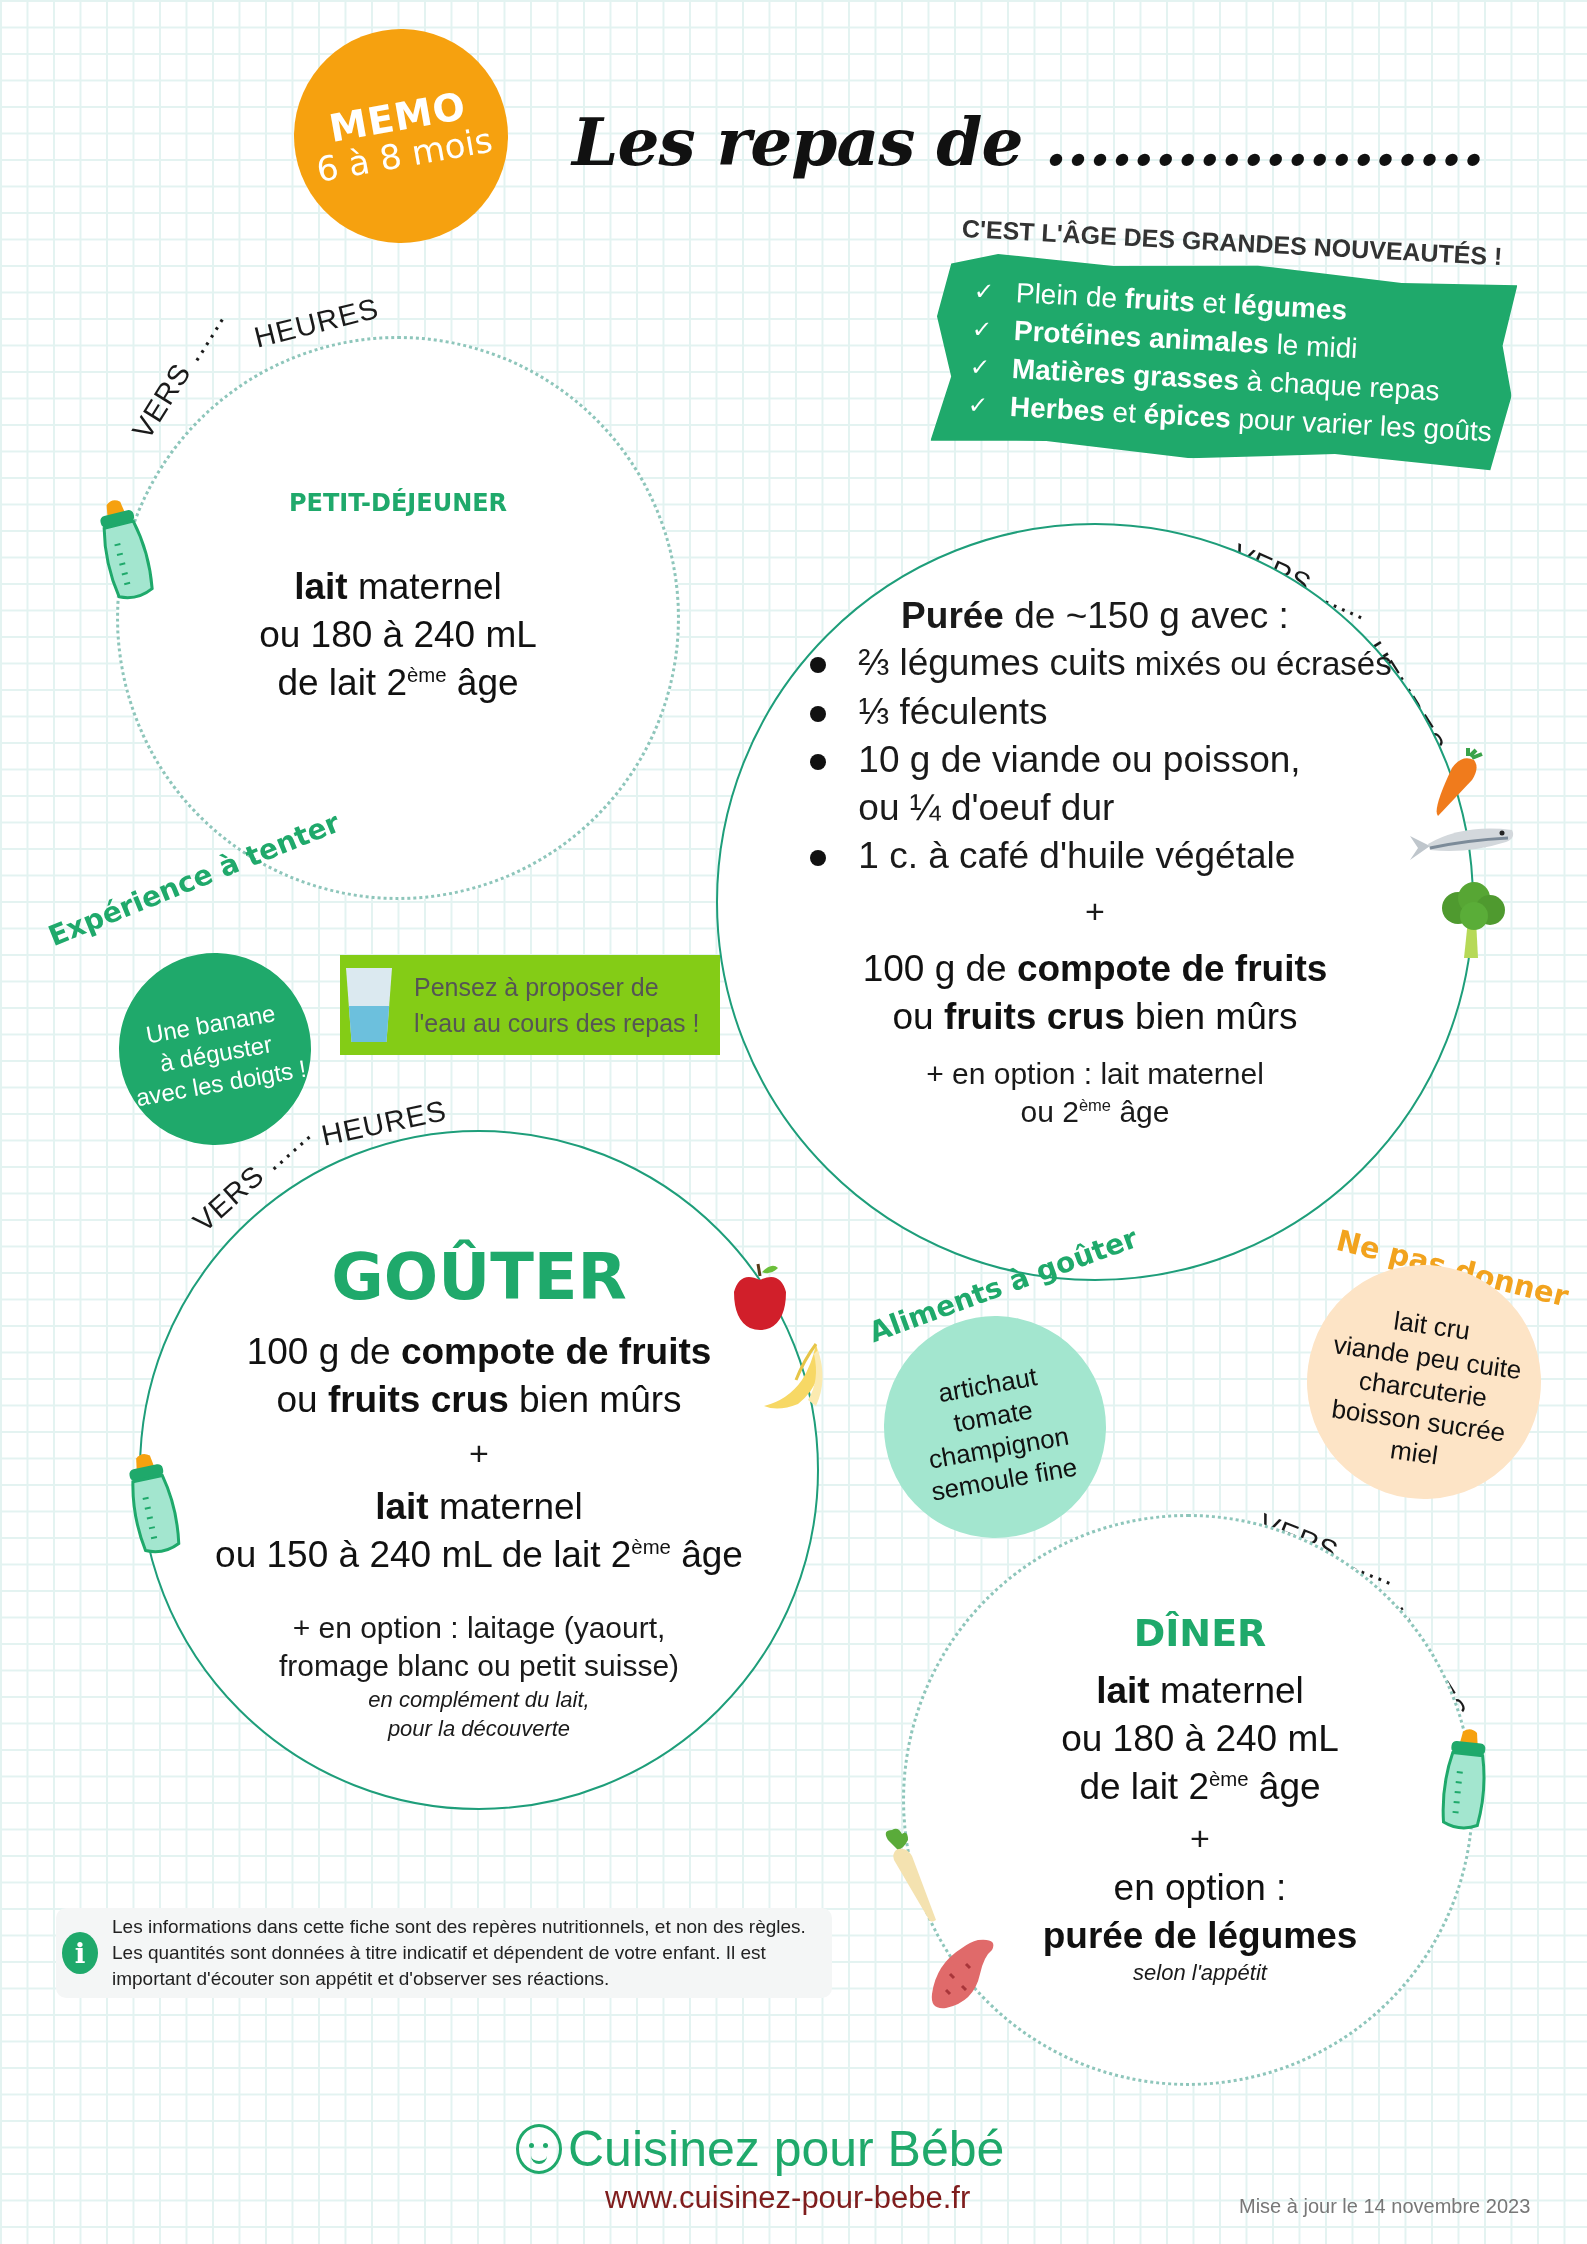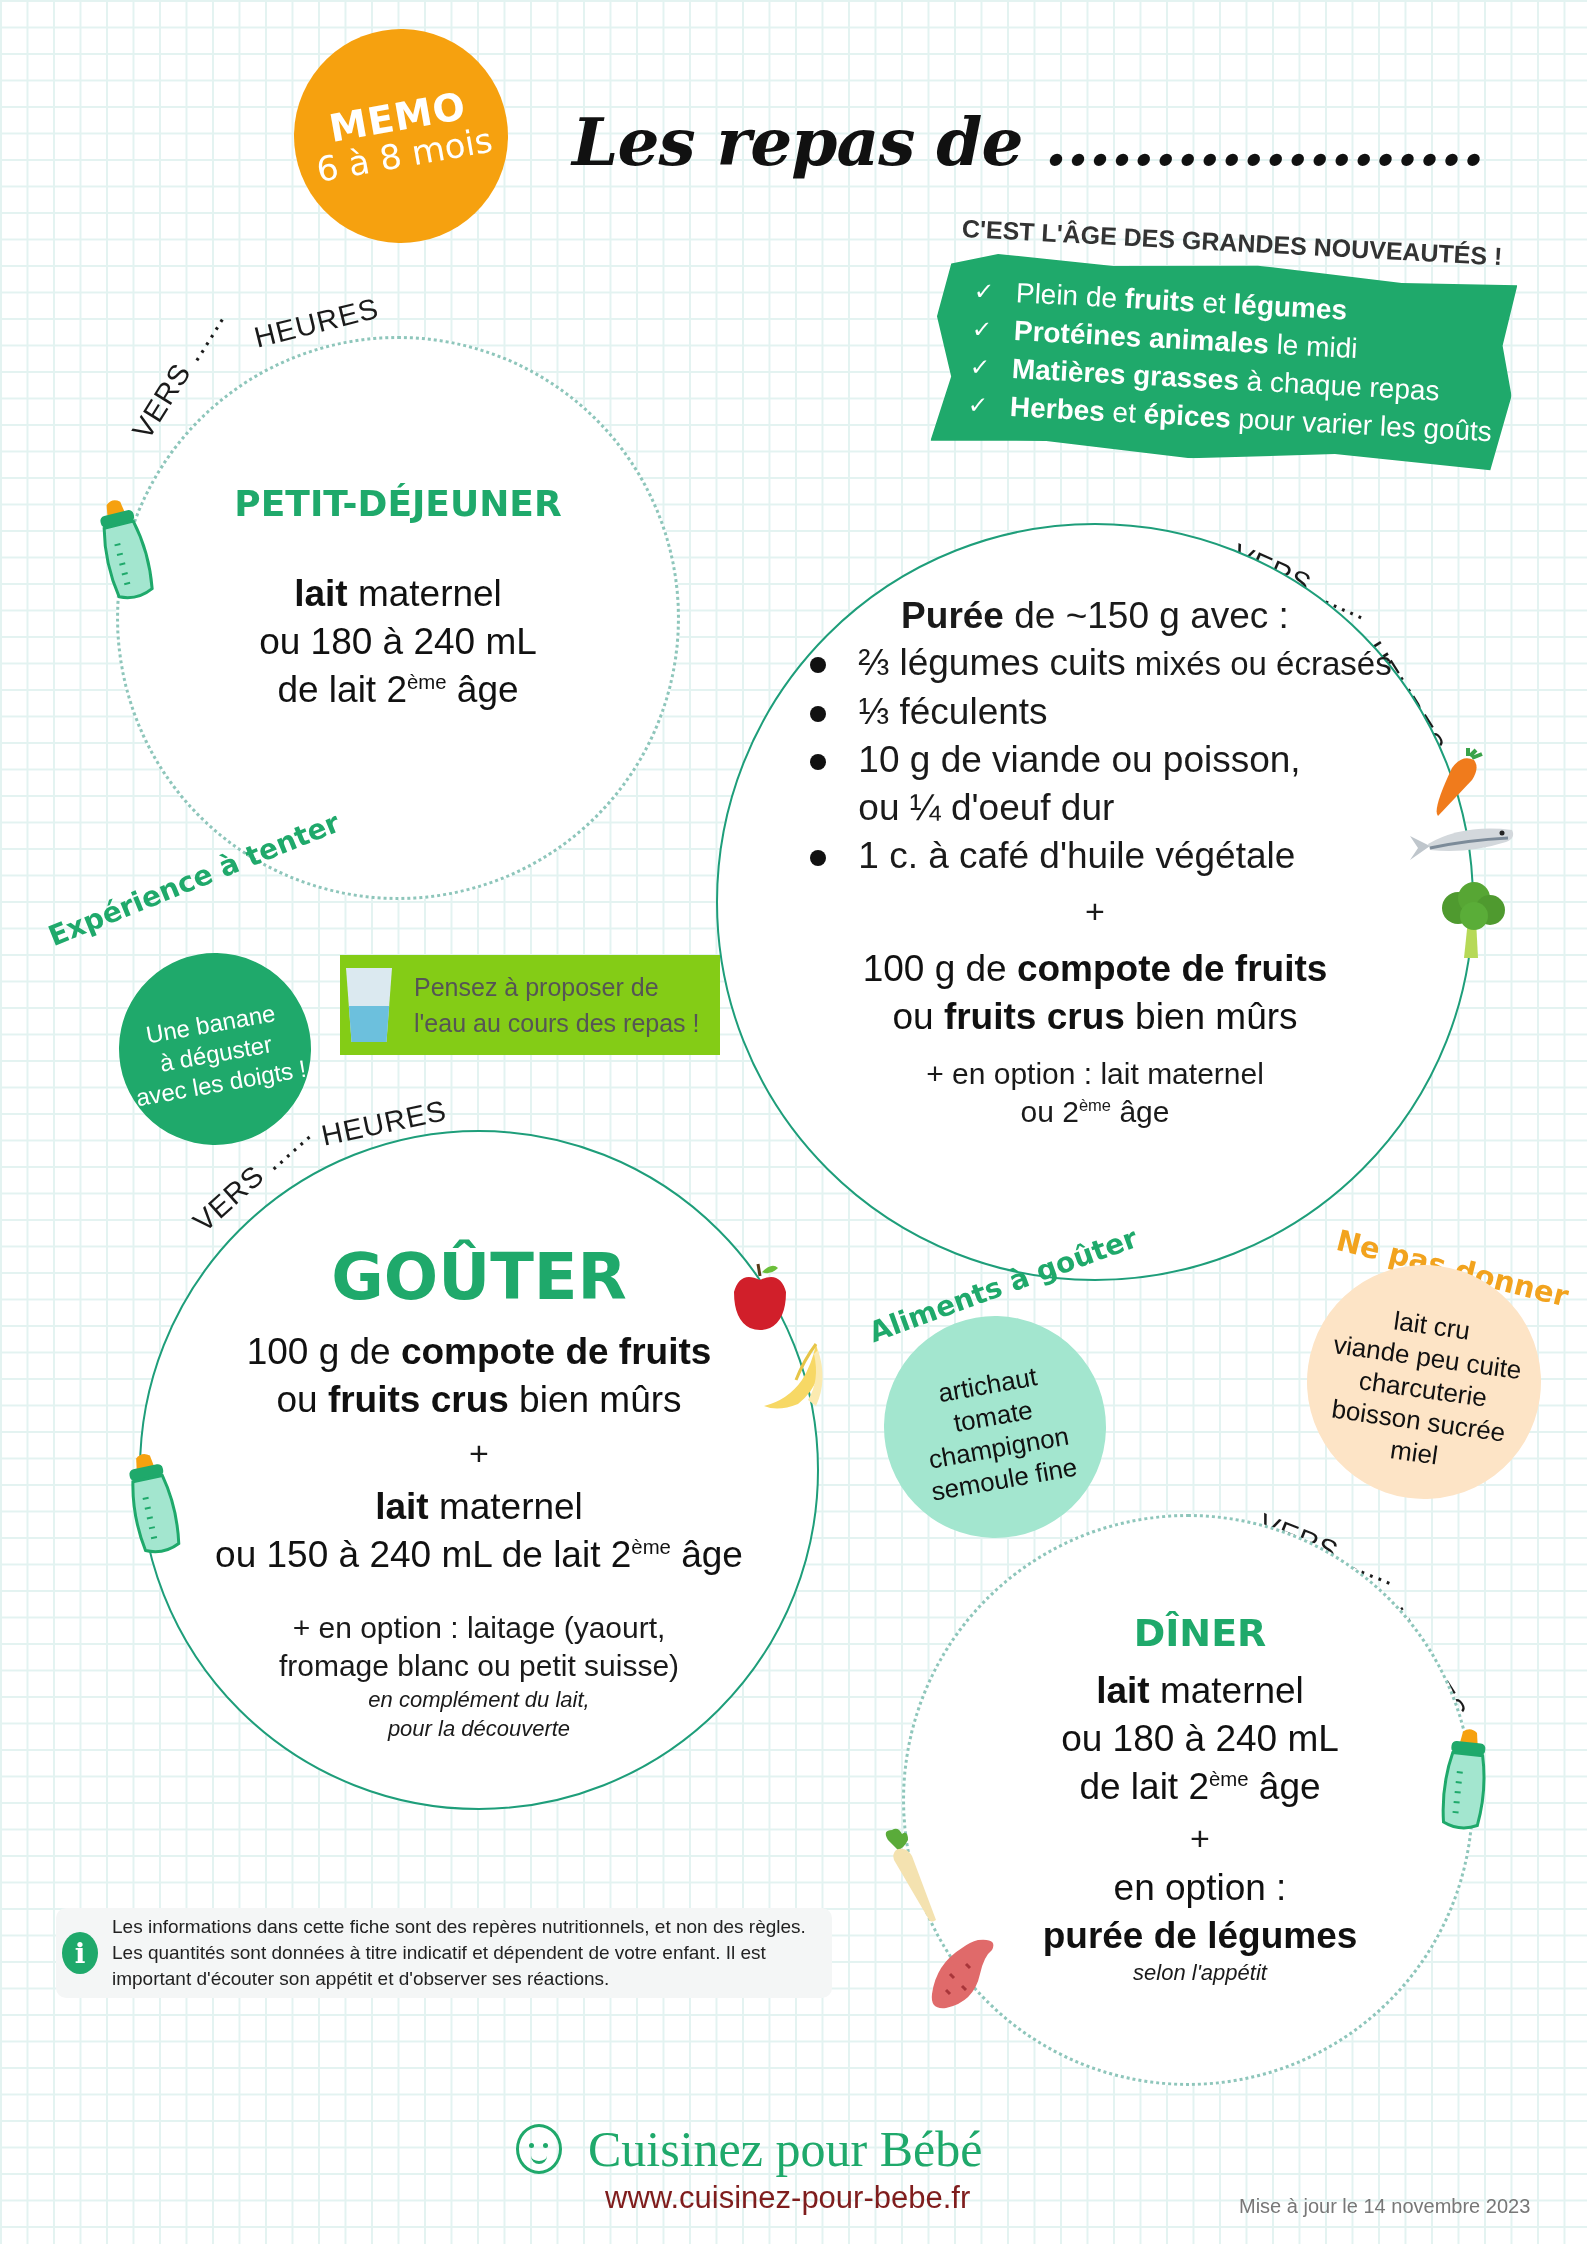--- a/index.html
+++ b/index.html
@@ -73,21 +73,21 @@
     text-align: center;
   }
   .circle.dotted { border: 3px dotted #8ec6bb; }
   .circle.solid { border: 2.5px solid #1e9e7a; }
   .meal-title { color: #1fa96b; font-family: "DejaVu Sans", sans-serif; font-weight: bold; }
   .body-text { font-size: 37px; line-height: 48px; color: #111; }
   .body-text b { font-weight: bold; }
   sup { font-size: 0.55em; vertical-align: super; line-height: 0; }
 
   #c-petit { left: 116px; top: 336px; width: 564px; height: 564px; }
-  #c-petit .meal-title { font-size: 36px; margin-bottom: 46px; margin-top: -40px; }
+  #c-petit .meal-title { font-size: 24px; margin-bottom: 46px; margin-top: -40px; }
 
   #c-dej { left: 716px; top: 523px; width: 758px; height: 758px; justify-content: flex-start; padding-top: 70px; }
   #c-dej .meal-title { font-size: 60px; margin-bottom: 28px; }
   #c-dej .dej-intro { font-size: 37px; margin-bottom: 2px; }
   #c-dej ul { list-style: none; text-align: left; margin-left: 10px; }
   #c-dej li { font-size: 37px; line-height: 48px; position: relative; padding-left: 50px; white-space: nowrap; }
   #c-dej li .dot { position: absolute; left: 2px; top: 18px; width: 16px; height: 16px; background: #111; border-radius: 50%; }
   #c-dej li small { font-size: 33px; }
   #c-dej .plus { font-size: 34px; margin: 12px 0 14px; }
   #c-dej .opt { font-size: 30px; line-height: 38px; margin-top: 14px; }
@@ -138,21 +138,21 @@
   .info {
     left: 56px; top: 1908px; width: 776px; height: 90px;
     background: #f4f6f6;
     border-radius: 10px;
     display: flex; align-items: center; gap: 14px; padding-left: 6px;
   }
   .info-icon { width: 36px; height: 42px; border-radius: 50%; background: #1fa96b; color: #fff; font-weight: bold; font-family: "DejaVu Serif", serif; font-size: 28px; display: flex; align-items: center; justify-content: center; flex: none; }
   .info-text { font-size: 19px; line-height: 26px; color: #222; }
 
   
-  .logo { left: 516px; top: 2120px; display: flex; align-items: center; gap: 26px; color: #1fa96b; font-size: 50px; white-space: nowrap; font-family: Liberation Serif, serif; }
+  .logo { left: 516px; top: 2120px; display: flex; align-items: center; gap: 6px; color: #1fa96b; font-size: 50px; white-space: nowrap; }
   .logo-face { width: 46px; height: 50px; border: 3px solid #1fa96b; border-radius: 50%; position: relative; }
   .logo-face::before { content: ""; position: absolute; left: 10px; top: 16px; width: 5px; height: 5px; background: #1fa96b; border-radius: 50%; box-shadow: 14px 0 0 #1fa96b; }
   .logo-face::after { content: ""; position: absolute; left: 12px; top: 26px; width: 16px; height: 8px; border-bottom: 3px solid #1fa96b; border-radius: 0 0 10px 10px; }
   .url { left: 605px; top: 2180px; font-size: 31px; color: #7f1d1d; white-space: nowrap; }
   .date { left: 1239px; top: 2195px; font-size: 20px; color: #777; white-space: nowrap; }
 
   
   .bottle { width: 58px; height: 104px; }
   .food { width: 60px; height: 70px; }
 </style>

